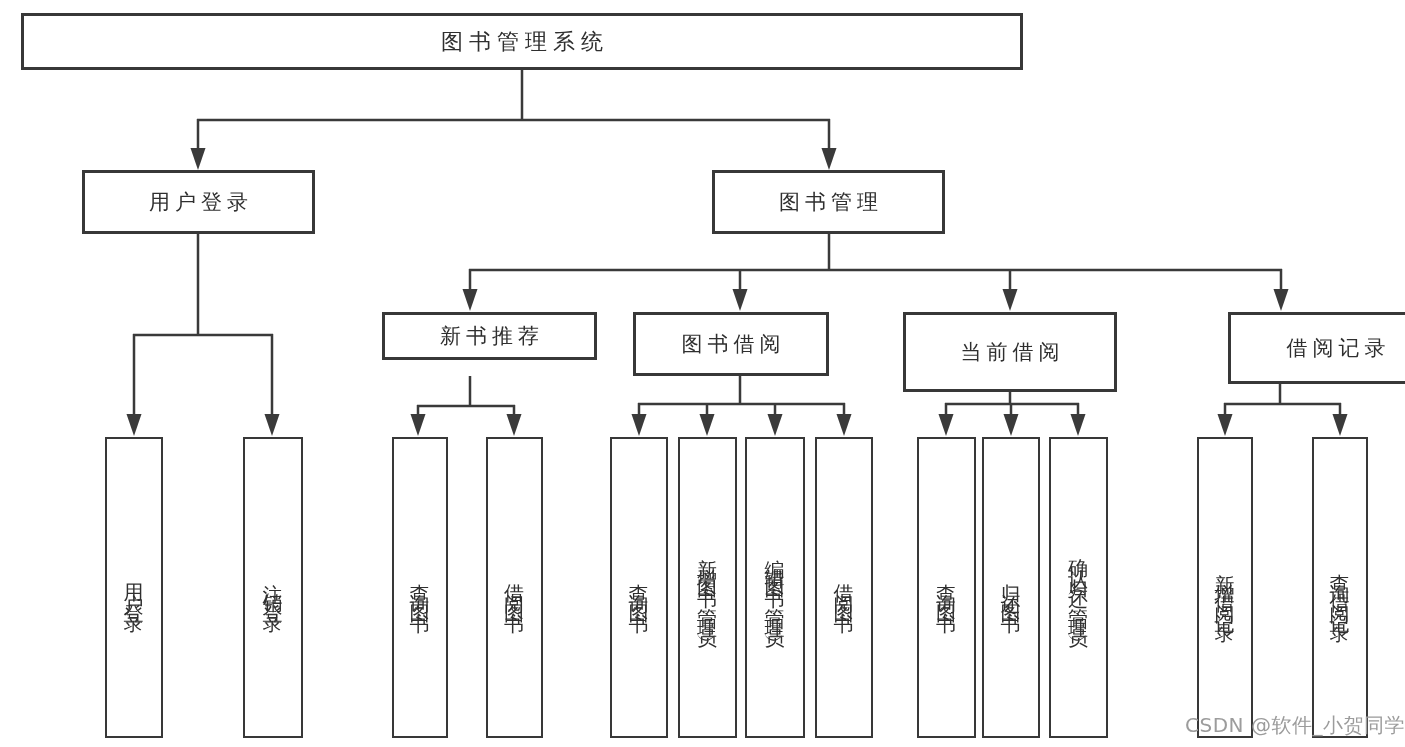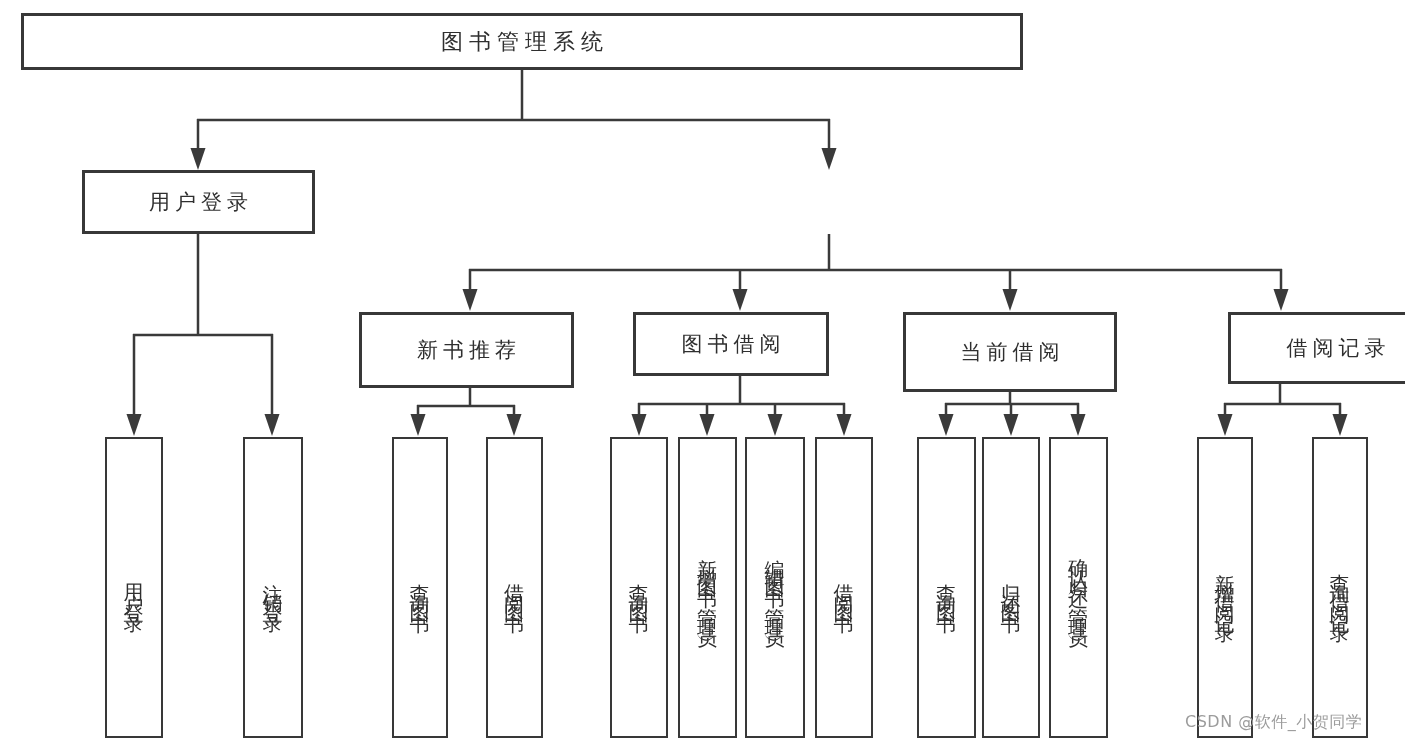--- a/index.html
+++ b/index.html
@@ -17,21 +17,21 @@
   .node.h{font-size:21px;letter-spacing:5px;text-indent:5px;white-space:nowrap;}
   .node.root{font-size:22px;letter-spacing:6px;text-indent:6px;}
   .node.leaf{border-width:2.5px;}
   .node.leaf span{
     writing-mode:vertical-rl;text-orientation:mixed;
     font-size:20px;line-height:1;letter-spacing:10px;
     display:block;
   }
   .watermark{
     position:absolute;left:1185px;top:712px;z-index:3;
-    font-size:16px;color:#9c9c9c;letter-spacing:0.5px;white-space:nowrap;
+    font-size:20px;color:#9c9c9c;letter-spacing:0.5px;white-space:nowrap;
   }
 </style>
 </head>
 <body>
 
 <div class="stage">
 
   <svg class="connectors" width="1405" height="747" viewBox="0 0 1405 747" aria-hidden="true">
     <path d="M522 69 V121 M197 120 H830 M198 119 V152 M829 119 V152
          M198 234 V336 M133 335 H273 M134 334 V420 M272 334 V420
@@ -63,22 +63,25 @@
     </g>
   </svg>
 
   <div class="node h root" style="left:21px;top:13px;width:1002px;height:57px">
     <span>图书管理系统</span>
   </div>
 
   <div class="node h" style="left:82px;top:170px;width:233px;height:64px">
     <span>用户登录</span>
   </div>
+  <div class="node h" style="left:712px;top:170px;width:233px;height:64px">
+    <span>图书管理</span>
+  </div>
 
-  <div class="node h" style="left:359px;top:312px;width:215px;height:76px">
+  <div class="node h" style="left:382px;top:312px;width:215px;height:48px">
     <span>新书推荐</span>
   </div>
   <div class="node h" style="left:633px;top:312px;width:196px;height:64px">
     <span>图书借阅</span>
   </div>
   <div class="node h" style="left:903px;top:312px;width:214px;height:80px">
     <span>当前借阅</span>
   </div>
   <div class="node h" style="left:1228px;top:312px;width:216px;height:72px">
     <span>借阅记录</span>

